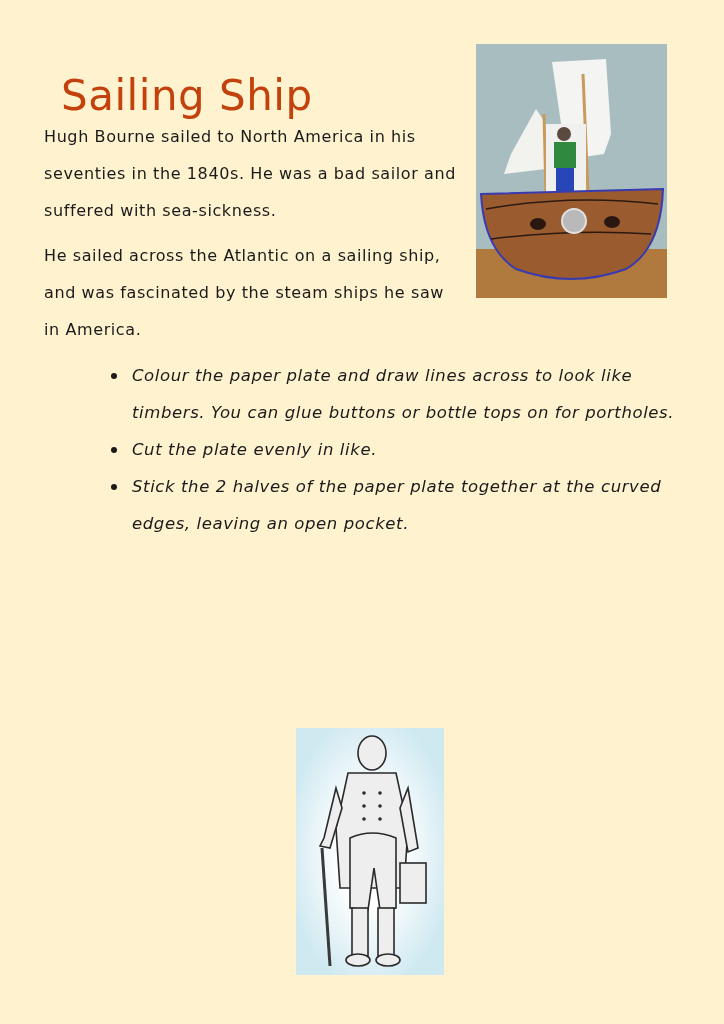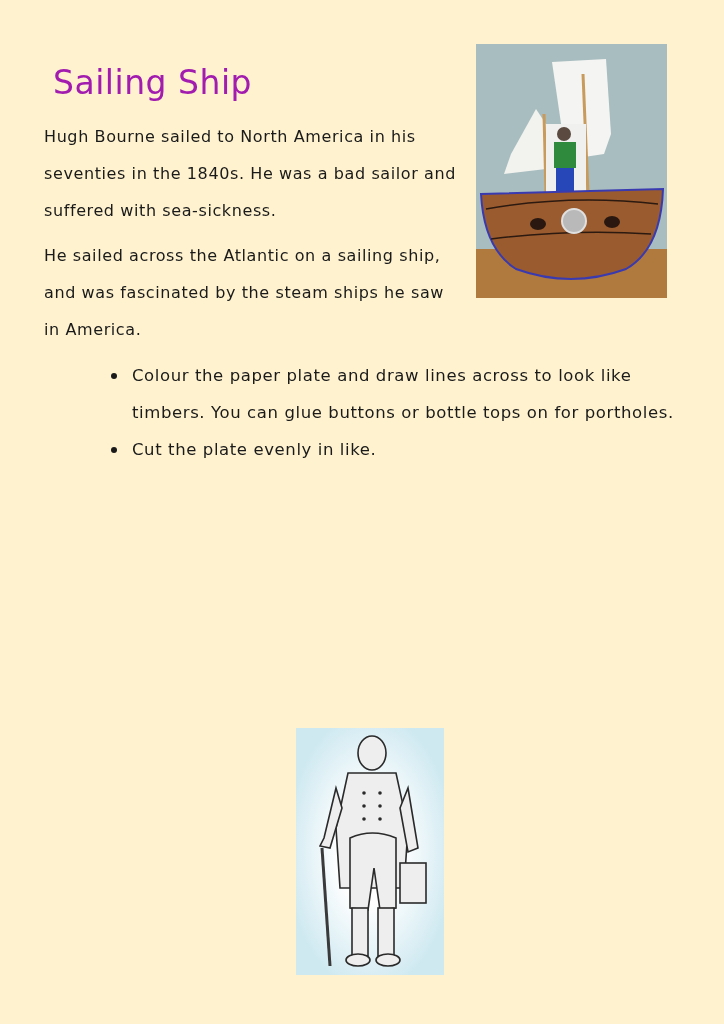--- a/index.html
+++ b/index.html
@@ -5,37 +5,37 @@
   html, body { margin: 0; padding: 0; }
   body {
     width: 724px; height: 1024px; overflow: hidden;
     background: #fff2cf;
     font-family: "DejaVu Sans", sans-serif;
     color: #1a1a1a;
     position: relative;
   }
   .title {
     position: absolute; left: 44px; top: 54px;
-    font-size: 33px; font-weight: normal; margin: 9px;
-    letter-spacing: 0.5px; color: #a21caf;
+    font-size: 42px; font-weight: normal; margin: 17px;
+    letter-spacing: 0.5px; color: #c2410c;
   }
   .para {
     position: absolute; left: 44px; margin: 0;
     font-size: 16px; line-height: 37px; letter-spacing: 0.6px;
   }
   .p1 { top: 118px; width: 430px; }
   .p2 { top: 237px; width: 410px; }
   .photo {
     position: absolute; left: 476px; top: 44px; width: 191px; height: 254px;
     background: #a9bec0; overflow: hidden;
   }
   .steps {
     position: absolute; left: 105px; top: 357px; width: 575px;
     margin: 0; padding: 0; list-style: none;
-    font-size: 16.5px; line-height: 37px; letter-spacing: 0.6px;
+    font-size: 16.5px; line-height: 37px; letter-spacing: 0.6px; font-style: italic;
   }
   .steps li { position: relative; padding-left: 27px; }
   .steps li::before {
     content: ""; position: absolute; left: 6px; top: 16px;
     width: 6px; height: 6px; border-radius: 50%; background: #1a1a1a;
   }
   .figure {
     position: absolute; left: 296px; top: 728px; width: 148px; height: 247px;
     background: radial-gradient(ellipse at center, #ffffff 30%, #cfe9f1 80%);
     overflow: hidden;
@@ -66,20 +66,21 @@
     <path d="M15,195 Q95,185 175,190" stroke="#2c1a10" stroke-width="1.5" fill="none"></path>
     <ellipse cx="62" cy="180" rx="8" ry="6" fill="#2a1810"></ellipse>
     <ellipse cx="136" cy="178" rx="8" ry="6" fill="#2a1810"></ellipse>
     <circle cx="98" cy="177" r="12" fill="#b9b9b9" stroke="#e0e0e0" stroke-width="2"></circle>
   </svg>
 </div>
 
 <ul class="steps">
   <li>Colour the paper plate and draw lines across to look like timbers. You can glue buttons or bottle tops on for portholes.</li>
   <li>Cut the plate evenly in like.</li>
+  <li>Stick the 2 halves of the paper plate together at the curved edges, leaving an open pocket.</li>
 </ul>
 
 <div class="figure">
   <svg width="148" height="247" viewBox="0 0 148 247">
     <g fill="#eeeeee" stroke="#2a2a2a" stroke-width="1.6">
       <ellipse cx="76" cy="25" rx="14" ry="17"></ellipse>
       <path d="M52,45 L100,45 L112,100 L108,160 L44,160 L40,100 Z"></path>
       <path d="M40,60 L28,110 L24,118 L34,120 L46,80 Z"></path>
       <path d="M112,60 L122,120 L112,124 L104,80 Z"></path>
       <path d="M54,110 Q76,100 100,110 L100,180 L84,182 L78,140 L72,182 L54,180 Z"></path>

